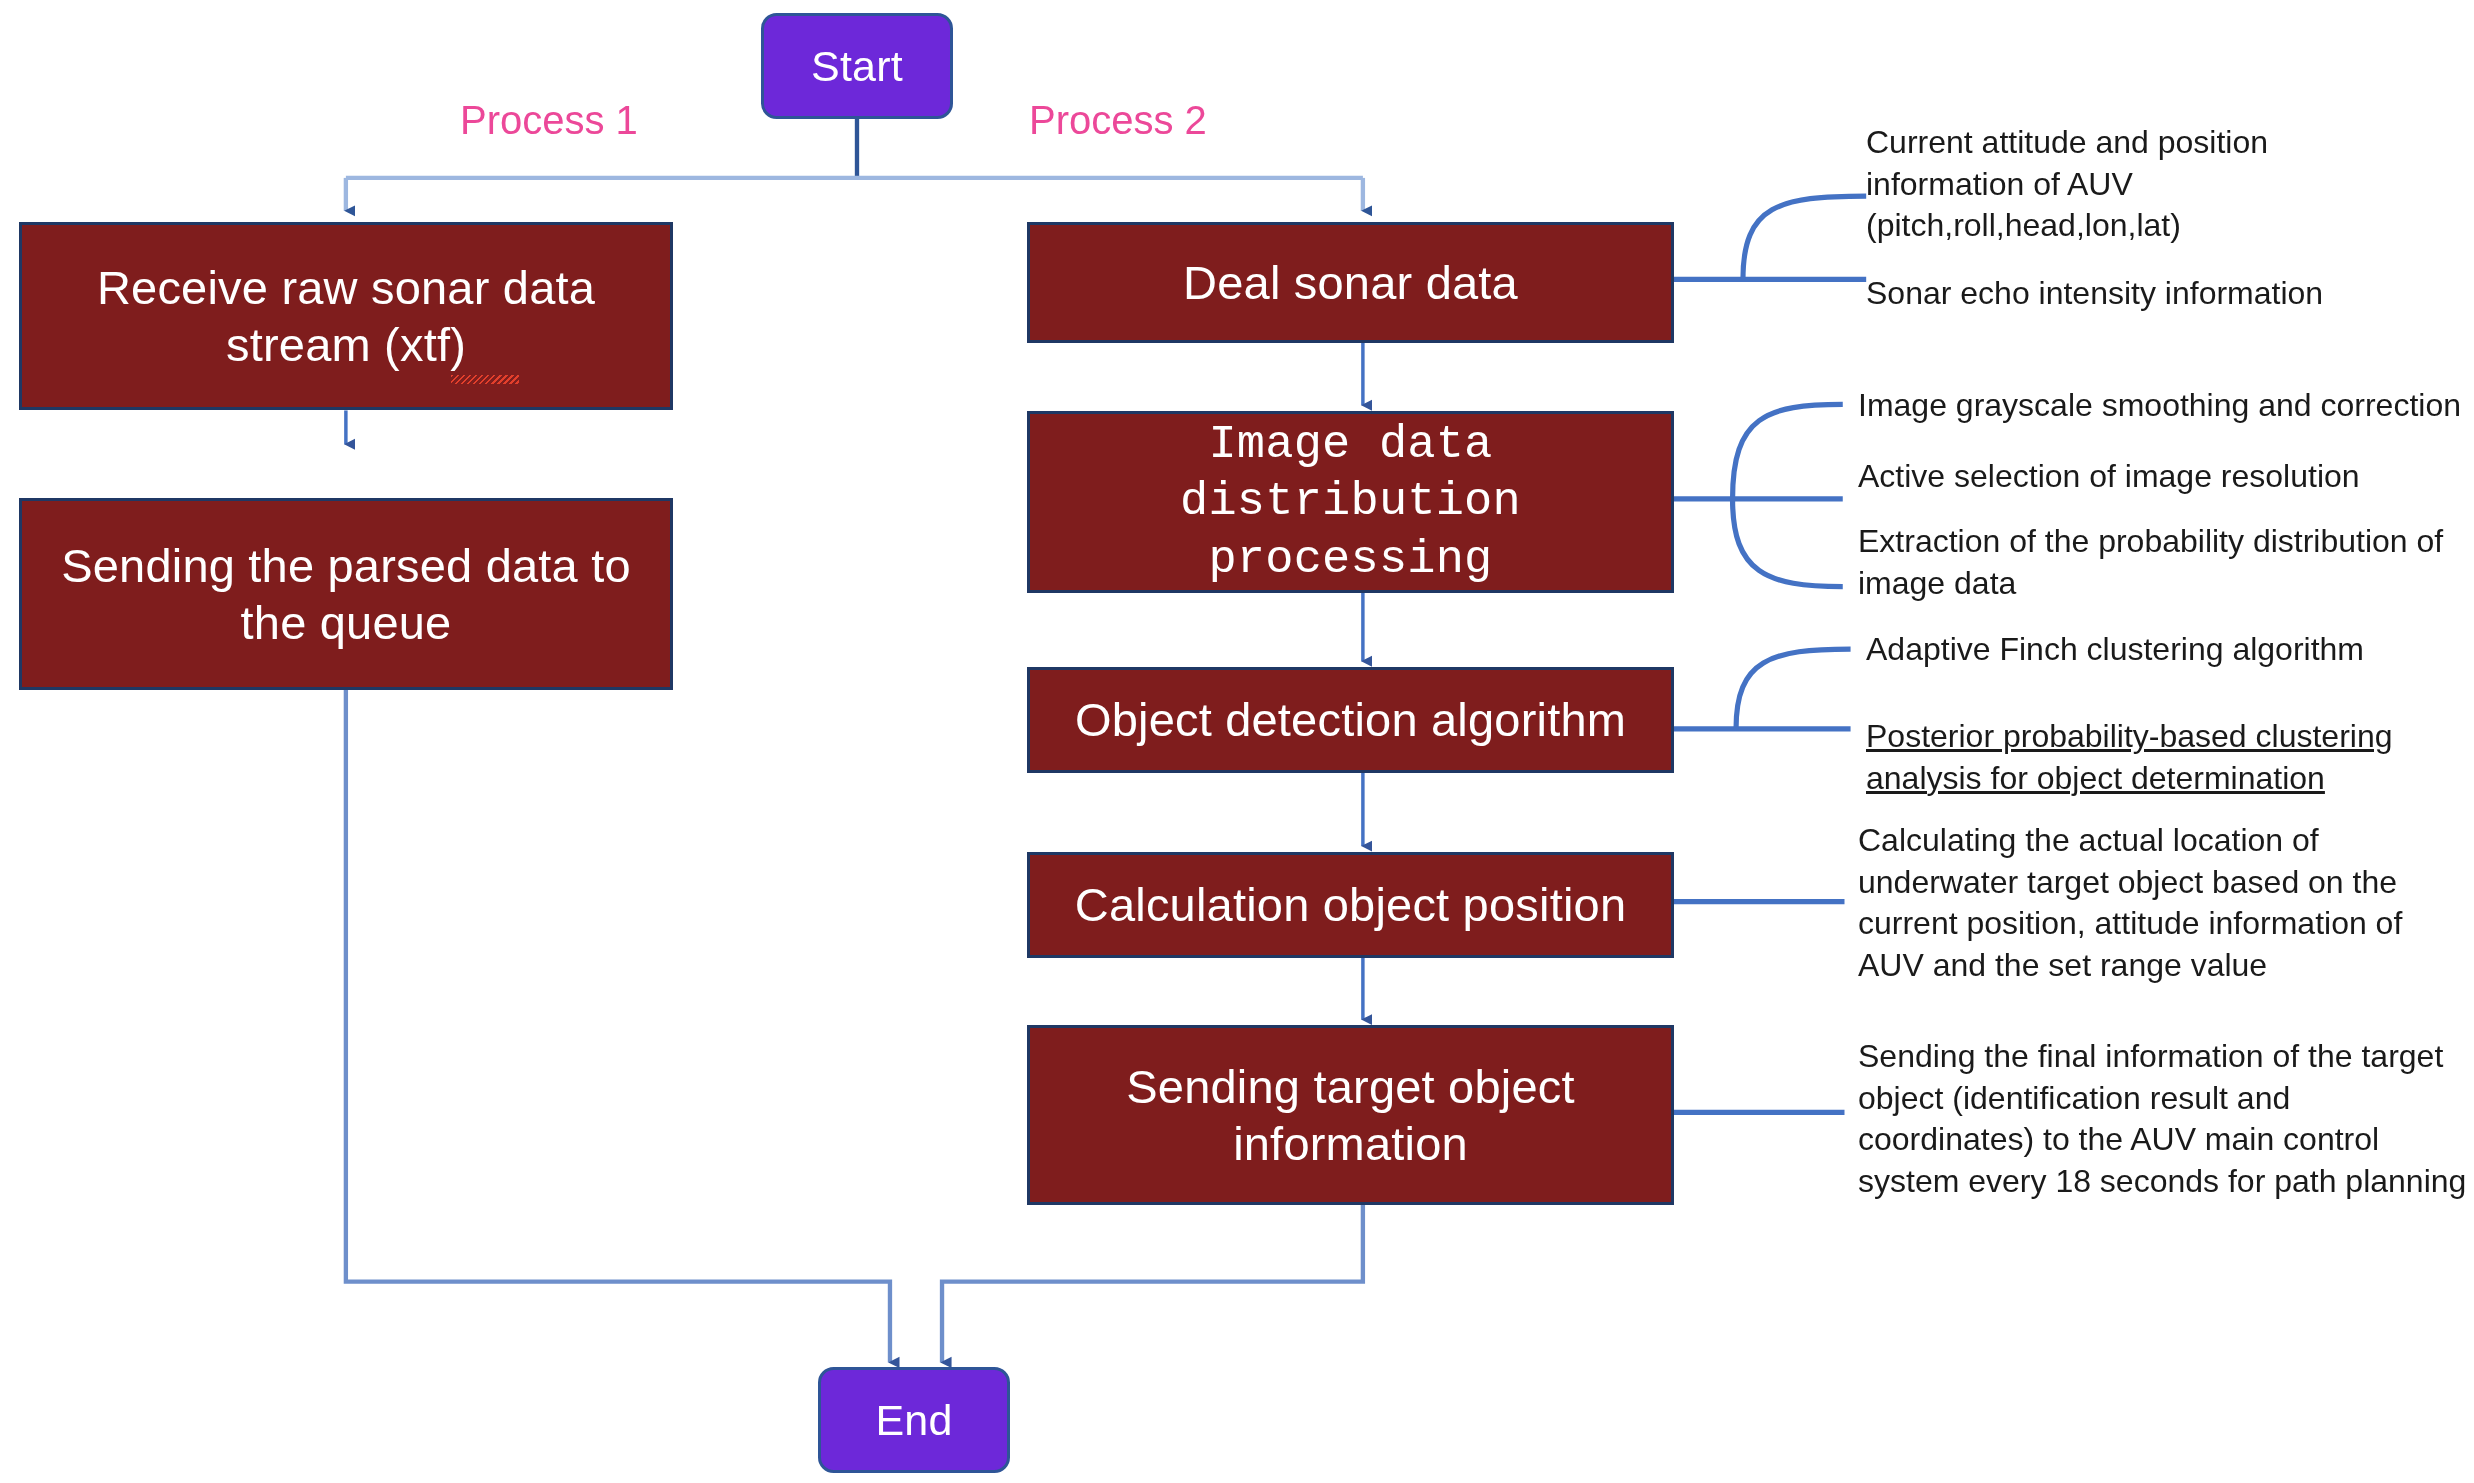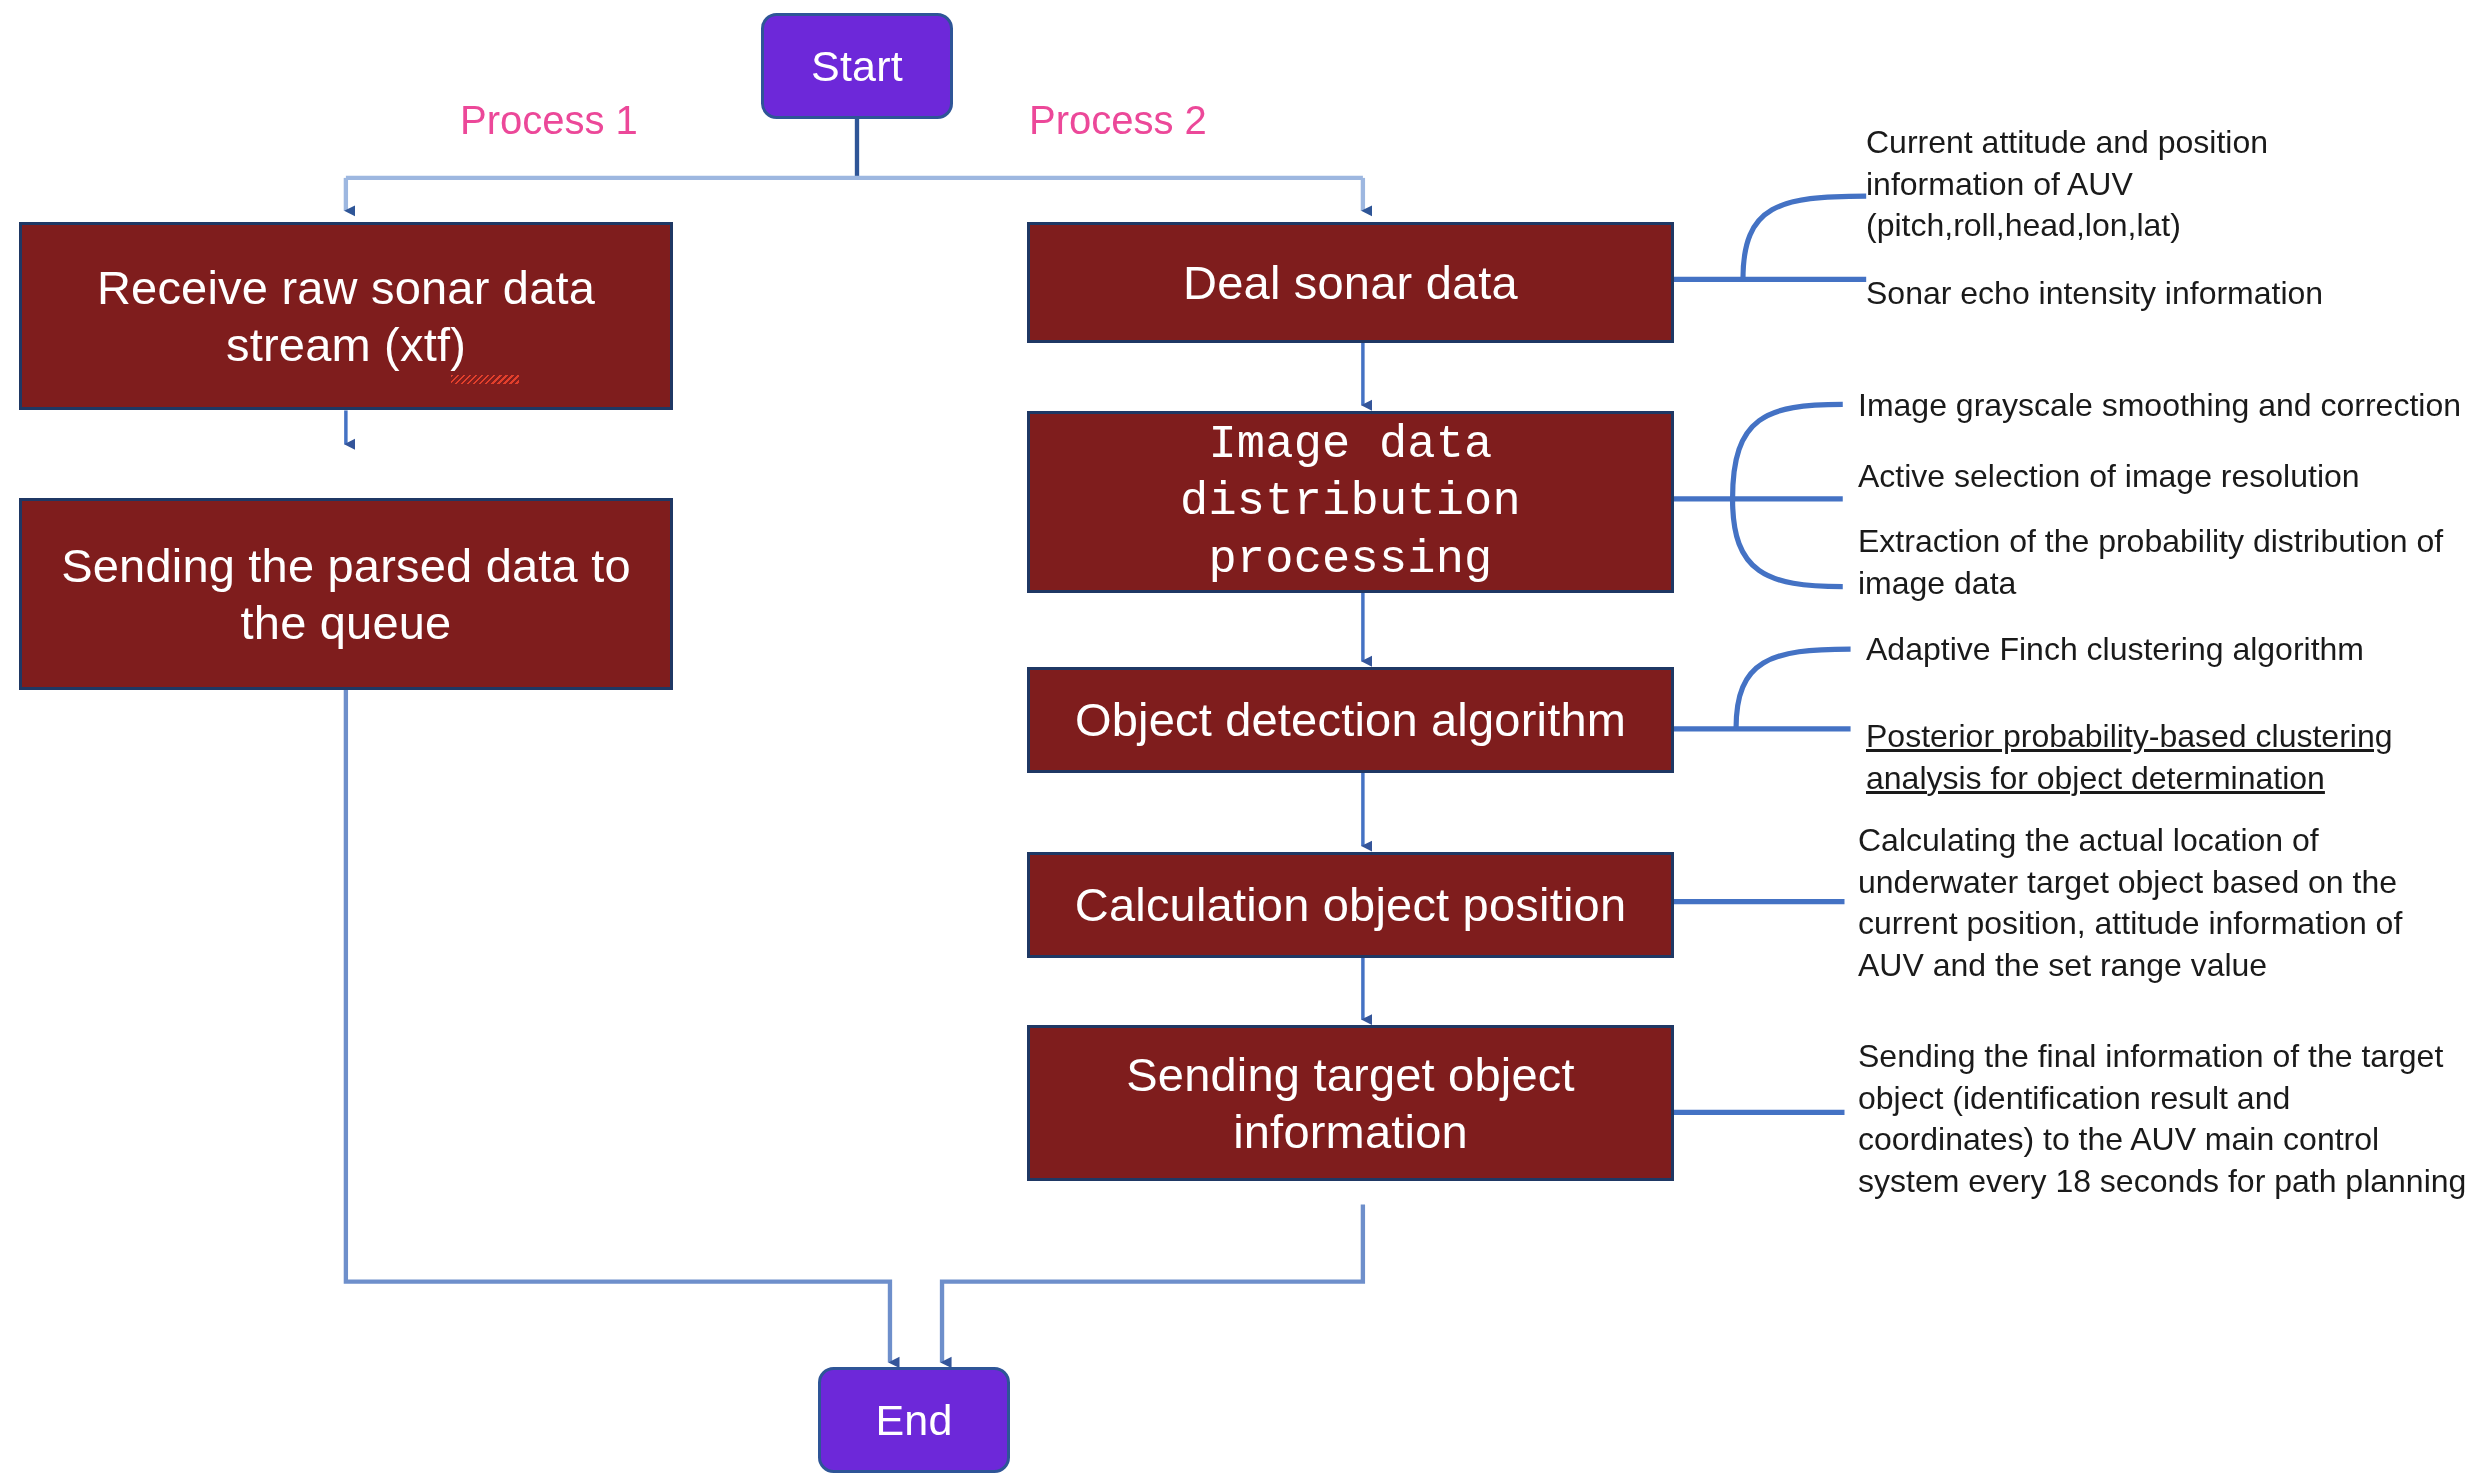--- a/index.html
+++ b/index.html
@@ -194,21 +194,21 @@
   </div>
 
   <div class="node process-box" style="left:1027px; top:667px; width:647px; height:106px;">
     <span class="node-text" style="white-space:pre-line;">Object detection algorithm</span>
   </div>
 
   <div class="node process-box" style="left:1027px; top:852px; width:647px; height:106px;">
     <span class="node-text" style="white-space:pre-line;">Calculation object position</span>
   </div>
 
-  <div class="node process-box" style="left:1027px; top:1025px; width:647px; height:156px;">
+  <div class="node process-box" style="left:1027px; top:1025px; width:647px; height:180px;">
     <span class="node-text" style="white-space:pre-line;">Sending target object
 information</span>
   </div>
 
   <div class="note" style="left:1866px; top:122px; width:599px;">Current attitude and position
 information of AUV
 (pitch,roll,head,lon,lat)</div>
 
   <div class="note" style="left:1866px; top:252px; width:599px;margin-top:21px;">Sonar echo intensity information</div>
 

